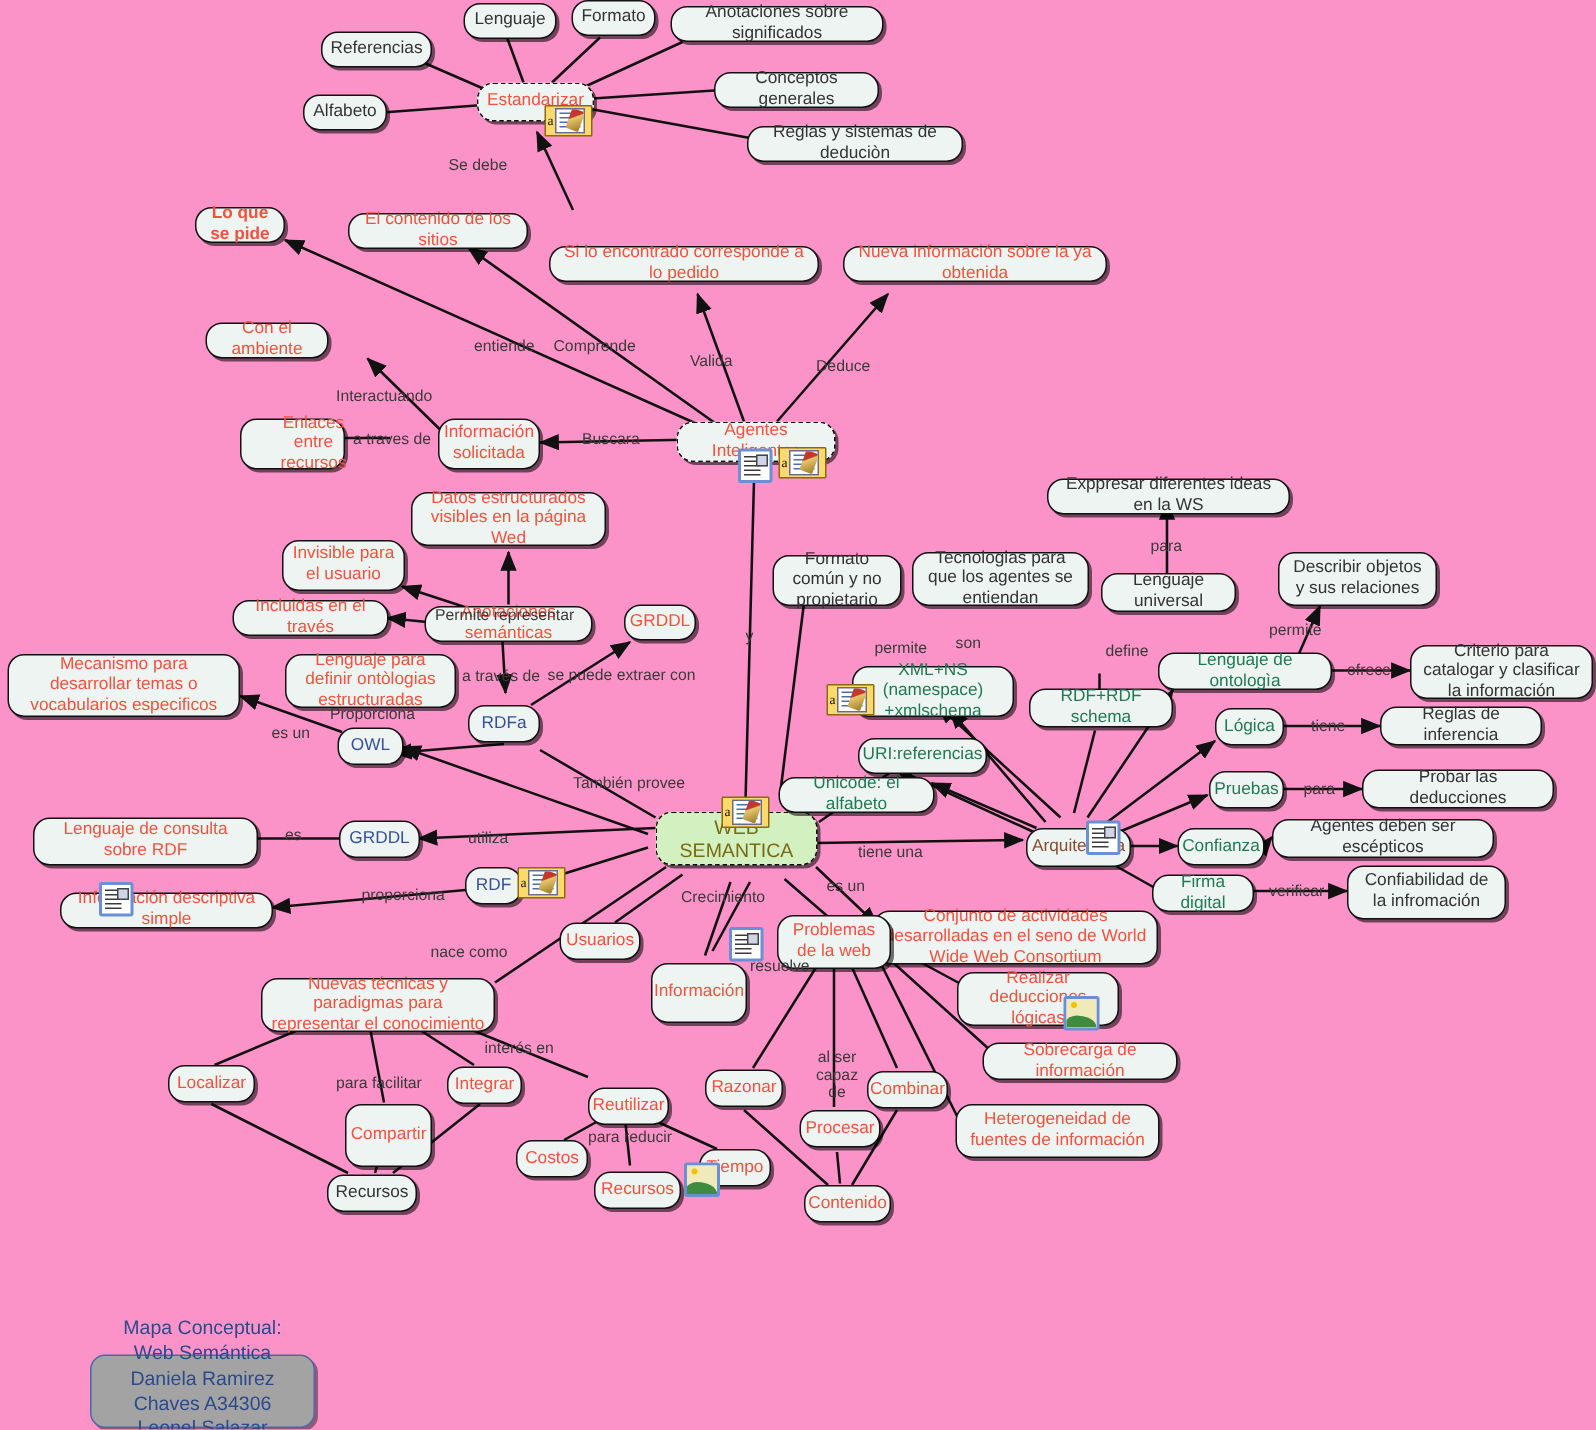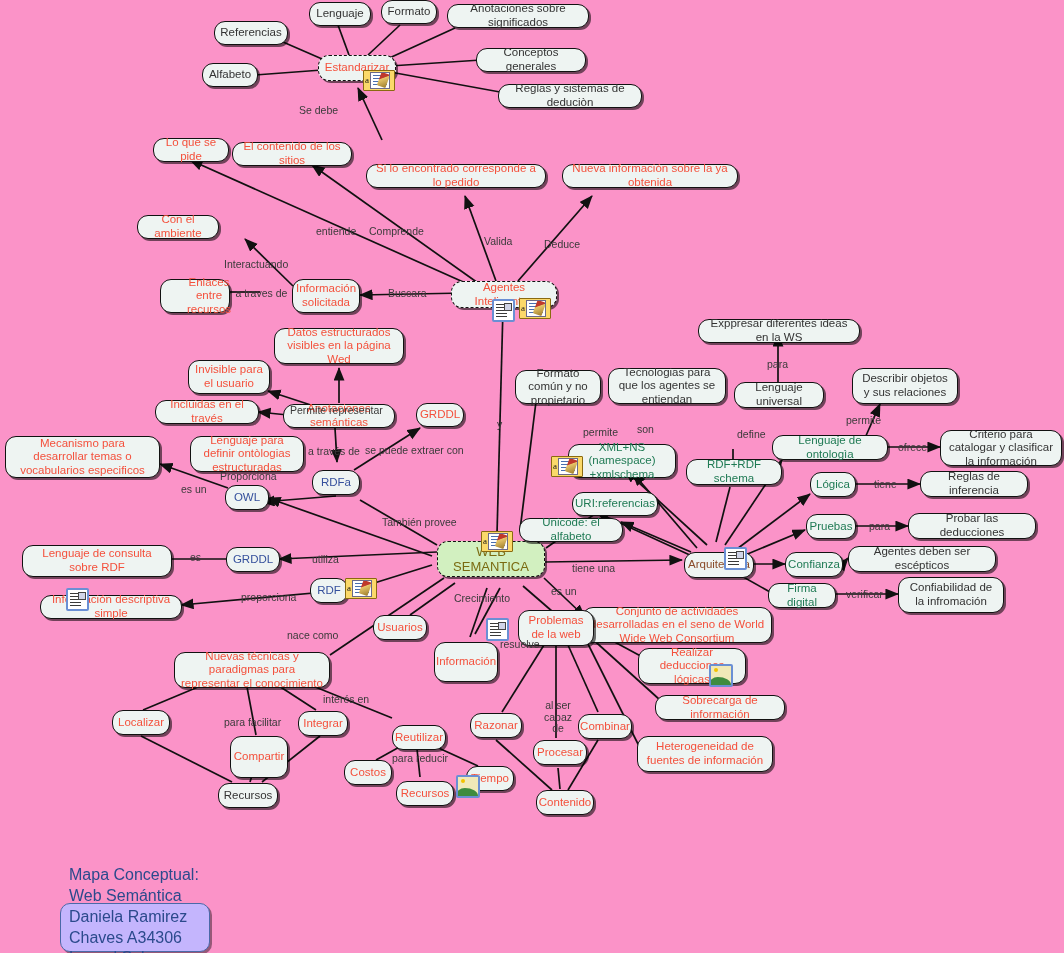--- a/index.html
+++ b/index.html
@@ -48,25 +48,25 @@
   .node.center {
     background: #d2f0c0;
     border: 1.7px dashed #111111;
     color: #7a6a10;
     font-size: 13px;
   }
   .node.dashed {
     border: 1.7px dashed #111111;
   }
   .node.footer {
-    background: #c4b5fd;
+    background: #a3a3a3;
     border: 1.6px solid #4a69a8;
     color: #2b4a8c;
-    font-size: 16px;
-    text-align: left;
+    font-size: 13px;
+    text-align: center;
     justify-content: flex-start;
     border-radius: 10px;
     box-shadow: 2px 2px 0 rgba(0,0,0,0.4);
     line-height: 1.3;
   }
   .elabel {
     position: absolute;
     font-size: 10.5px;
     color: #5b3a4a;
     white-space: nowrap;
@@ -304,21 +304,21 @@
     <span class="a">a</span>
     <span class="pad">
         <i></i>
         <i></i>
         <i></i>
         <i></i>
         <span class="pen"></span>
       </span>
   </div>
 
-  <div class="node" style="left:153px;top:138px;width:76px;height:24px;">
+  <div class="node" style="left:130px;top:138px;width:60px;height:24px;font-weight:bold;">
     <span>Lo que se pide</span>
     </div>
   <div class="node" style="left:232px;top:142px;width:120px;height:24px;">
     <span>El contenido de los sitios</span>
     </div>
   <div class="node" style="left:366px;top:164px;width:180px;height:24px;">
     <span>Si lo encontrado corresponde a lo pedido</span>
     </div>
   <div class="node" style="left:562px;top:164px;width:176px;height:24px;">
     <span>Nueva información sobre la ya obtenida</span>
@@ -590,21 +590,21 @@
   <div class="node" style="left:533px;top:740px;width:54px;height:25px;">
     <span>Procesar</span>
     </div>
   <div class="node" style="left:536px;top:790px;width:58px;height:25px;">
     <span>Contenido</span>
     </div>
 
   <div class="elabel plain" style="left:299px;top:104px;"><span>Se debe</span></div>
   <div class="elabel plain" style="left:316px;top:225px;"><span>entiende</span></div>
   <div class="elabel plain" style="left:369px;top:225px;"><span>Comprende</span></div>
-  <div class="elabel plain" style="left:484px;top:235px;"><span>Valida</span></div>
+  <div class="elabel plain" style="left:460px;top:235px;"><span>Valida</span></div>
   <div class="elabel plain" style="left:544px;top:238px;"><span>Deduce</span></div>
   <div class="elabel plain" style="left:224px;top:258px;"><span>Interactuando</span></div>
   <div class="elabel plain" style="left:229px;top:287px;"><span>· a traves de</span></div>
   <div class="elabel plain" style="left:388px;top:287px;"><span>Buscara</span></div>
   <div class="elabel plain" style="left:290px;top:404px;"><span>Permite representar</span></div>
   <div class="elabel plain" style="left:308px;top:445px;"><span>a través de</span></div>
   <div class="elabel plain" style="left:365px;top:444px;"><span>se puede extraer con</span></div>
   <div class="elabel plain" style="left:220px;top:470px;"><span>Proporciona</span></div>
   <div class="elabel plain" style="left:181px;top:483px;"><span>es un</span></div>
   <div class="elabel plain" style="left:382px;top:516px;"><span>También provee</span></div>

